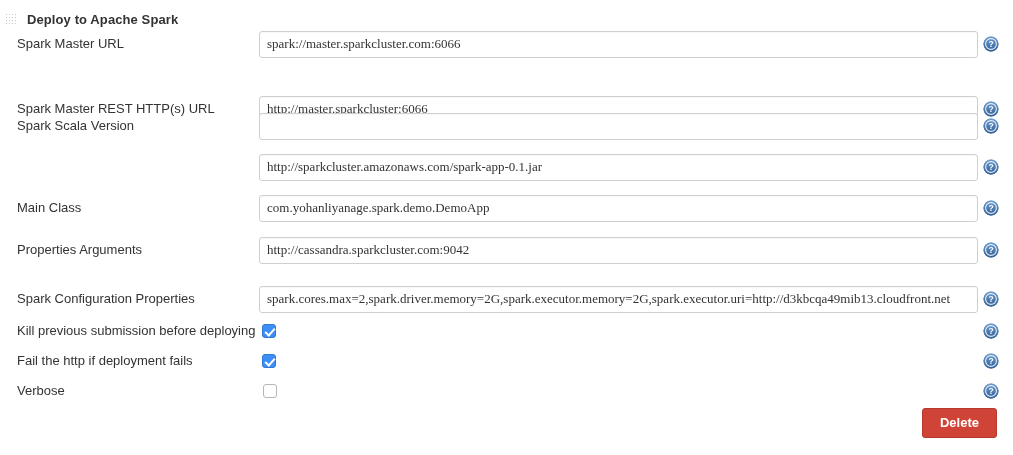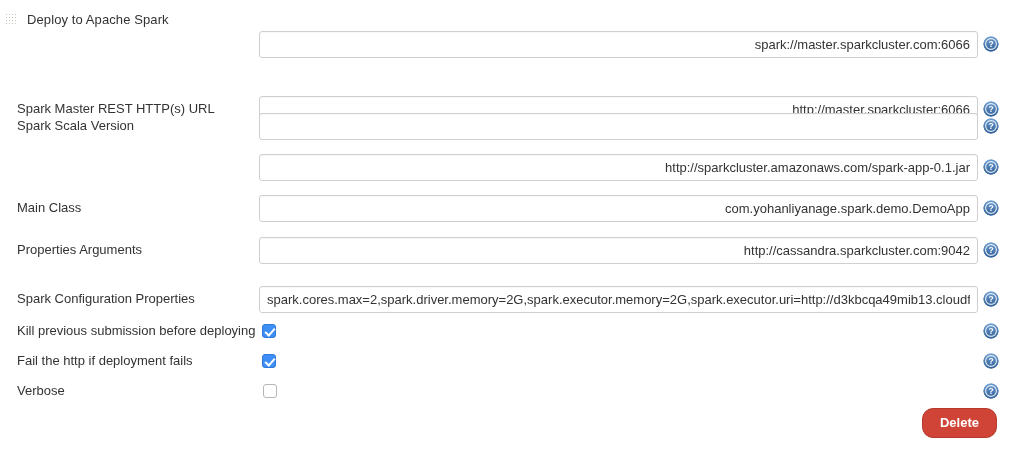--- a/index.html
+++ b/index.html
@@ -34,21 +34,21 @@
     margin-right: 9px;
     cursor: move;
     display: block;
     background-image:
       radial-gradient(#c9c6c0 0.6px, transparent 0.7px);
     background-size: 3px 3px;
     background-position: 0 0;
     opacity: 0.95;
   }
   .section-title {
-    font-weight: normal;
+    font-weight: bold;
     font-size: 13px;
     color: #333333;
     letter-spacing: 0.1px;
     white-space: nowrap;
   }
 
   
   .form-row {
     position: absolute;
     left: 0;
@@ -69,26 +69,25 @@
   
   .text-input {
     position: absolute;
     left: 259px;
     width: 719px;
     height: 27px;
     padding: 0 7px;
     border: 1px solid #cfcfcf;
     border-radius: 3px;
     background: #ffffff;
-    font-family: Liberation Sans, sans-serif;
+    font-family: Liberation Serif, serif;
     font-size: 13px;
     color: #333333;
     outline: none;
     box-shadow: inset 0 1px 1px rgba(0,0,0,0.03);
-    text-align: right;
   }
   .text-input::placeholder { color: #b3b3b3; }
 
   
   .checkbox {
     position: absolute;
     width: 14px;
     height: 14px;
     border-radius: 3px;
     border: 1px solid #b6b6b6;
@@ -123,41 +122,42 @@
 
   
   .delete-button {
     position: absolute;
     left: 922px;
     top: 408px;
     width: 75px;
     height: 30px;
     background: #cf4436;
     border: 1px solid #b63a2d;
-    border-radius: 11px;
+    border-radius: 3px;
     color: #ffffff;
     font-family: "Liberation Sans", sans-serif;
     font-size: 13px;
     font-weight: bold;
     cursor: pointer;
     padding: 0;
     line-height: 28px;
     text-align: center;
   }
 </style>
 </head>
 <body>
 
 <div class="section-header">
   <span class="drag-handle"></span>
   <span class="section-title">Deploy to Apache Spark</span>
 </div>
 
 <div id="rows-container">
     <div class="form-row" style="top: 30px;">
+      <div class="row-label">Spark Master URL</div>
       <input type="text" class="text-input" value="spark://master.sparkcluster.com:6066" style="">
       <span class="help-icon">
         <svg width="16" height="16" viewBox="0 0 16 16">
           <defs>
             <linearGradient id="hg" x1="0" y1="0" x2="0" y2="1">
               <stop offset="0%" stop-color="#6f9ed1"></stop>
               <stop offset="100%" stop-color="#2f5f97"></stop>
             </linearGradient>
           </defs>
           <circle cx="8" cy="8" r="7.5" fill="url(#hg)" stroke="#2b5party"></circle>

